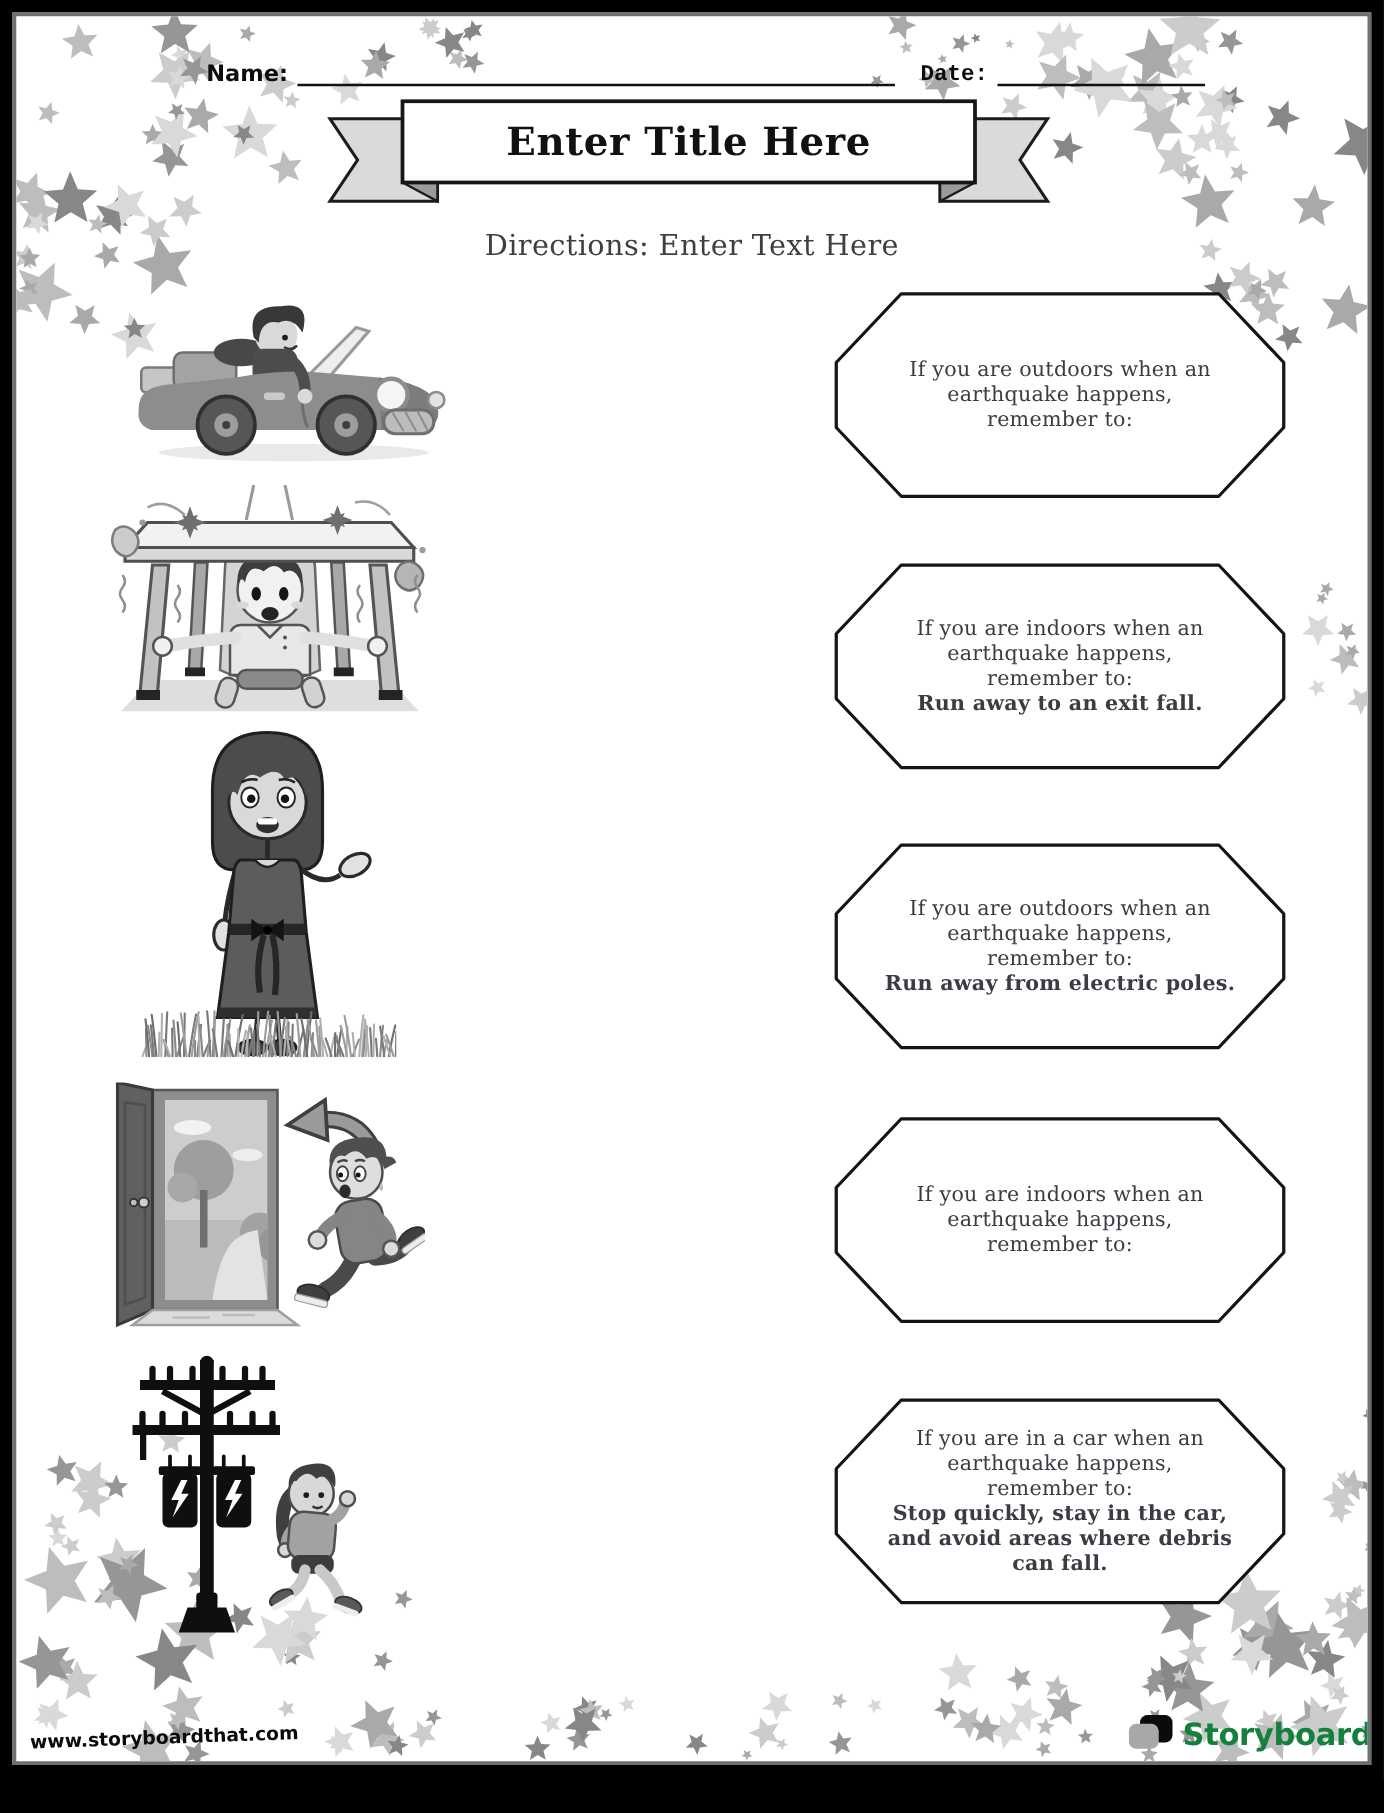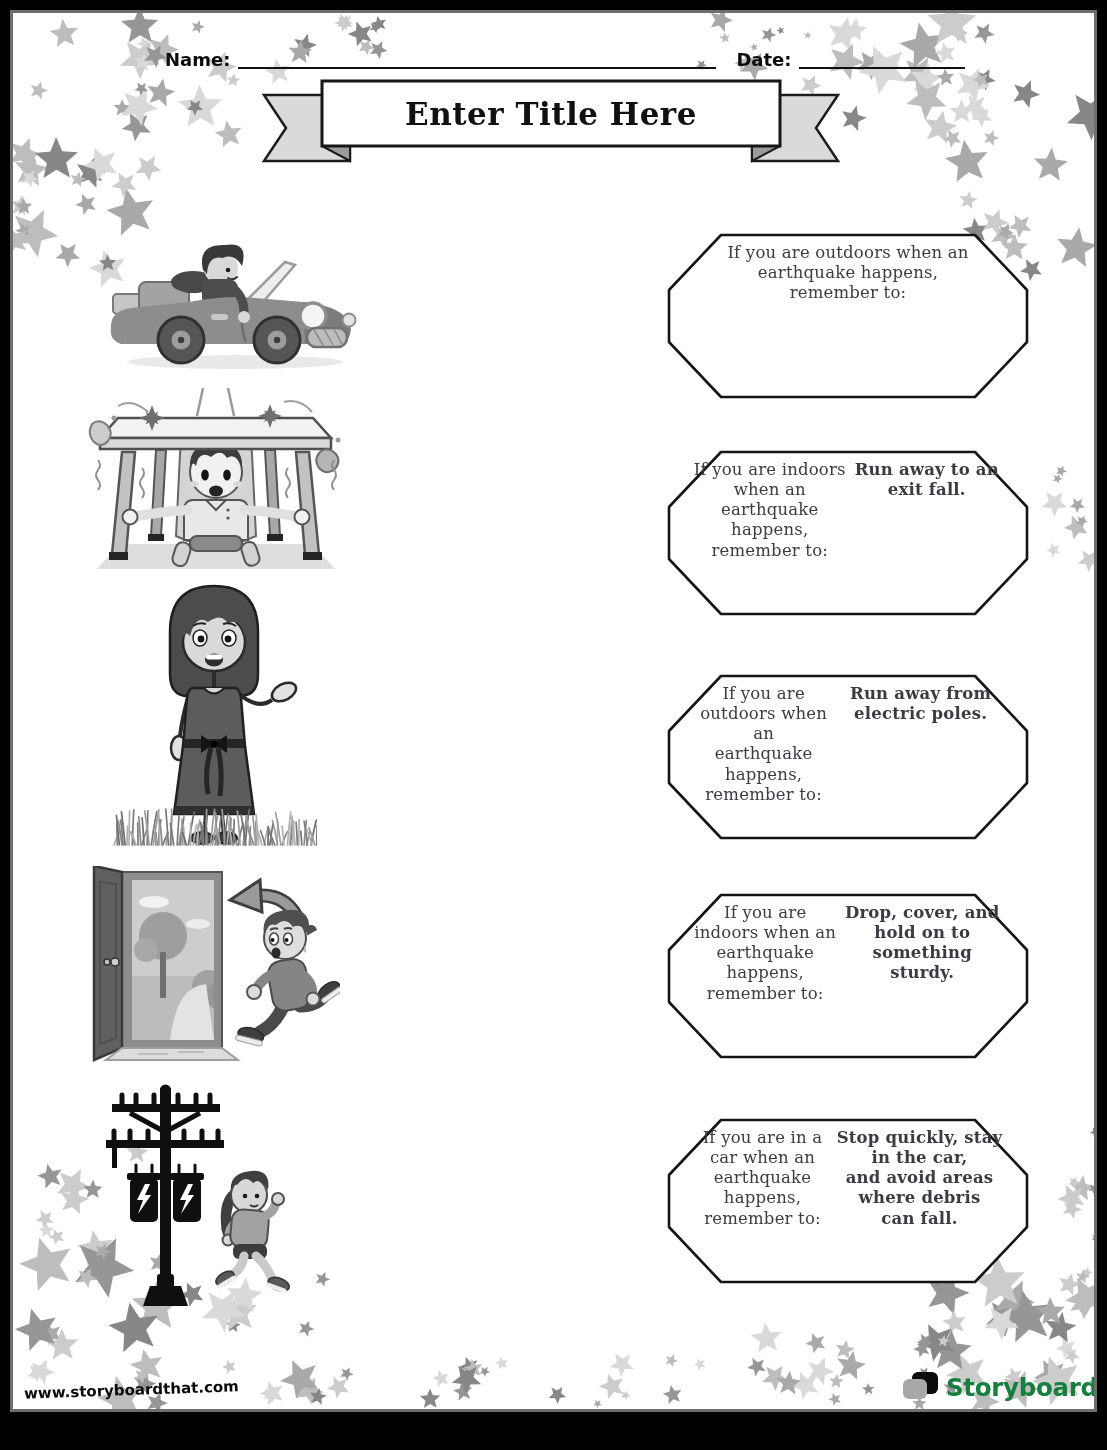--- a/index.html
+++ b/index.html
@@ -7,31 +7,31 @@
   .page{position:absolute;inset:0;background:#000;}
   .page-inner{position:absolute;left:10px;top:10px;right:10px;bottom:38px;background:#fff;border:3px solid #6f6f6f;overflow:hidden;}
   .canvas{position:absolute;left:-13px;top:-13px;width:1107px;height:1110px;}
   .stars{position:absolute;left:0;top:0;pointer-events:none;}
 
   .name-row{position:absolute;left:165px;top:46px;height:24px;display:flex;align-items:flex-end;
     font-family:"DejaVu Sans",sans-serif;font-weight:bold;font-size:18px;color:#0c0c0c;white-space:nowrap;}
   .field-line{display:inline-block;border-bottom:2.5px solid #111;height:20px;margin:0 0 1px 8px;}
   .line-name{width:478px;}
   .line-date{width:166px;}
-  .date-label{margin-left:20px;}
+  .date-label{margin-left:20px;font-family:Liberation Mono, monospace;}
 
   .banner-svg{position:absolute;left:258px;top:78px;}
   .banner-title{position:absolute;left:322px;top:81px;width:458px;height:65px;display:flex;align-items:center;justify-content:center;
     font-size:31px;font-weight:bold;letter-spacing:.5px;color:#111;border-radius:14px;}
   .directions{position:absolute;left:0;top:184px;width:1107px;text-align:center;font-size:23px;color:#3f3f3f;letter-spacing:.3px;}
 
   .illu{position:absolute;}
   .oct{position:absolute;left:667px;width:362px;height:166px;}
   .oct svg{position:absolute;inset:0;}
-  .oct-text{position:absolute;left:24px;right:24px;top:10px;bottom:10px;display:flex;justify-content:center;
+  .oct-text{position:absolute;left:24px;right:24px;top:10px;bottom:10px;display:flex;flex-direction:column;justify-content:center;
     text-align:center;font-size:16.5px;line-height:1.22;color:#3b3b43;letter-spacing:.2px;}
   .cond{white-space:pre-line;}
   .ans{white-space:pre-line;font-weight:bold;}
 
   .site-url{position:absolute;left:24px;top:1381px;font-family:"DejaVu Sans",sans-serif;font-weight:bold;font-size:15px;color:#0a0a0a;
     transform:rotate(-2deg);cursor:pointer;}
   .brand{position:absolute;left:903px;top:1372px;display:flex;align-items:center;gap:7px;cursor:pointer;white-space:nowrap;}
   .brand-text{font-family:"DejaVu Sans",sans-serif;font-weight:bold;font-size:24.5px;letter-spacing:-.3px;color:#15803d;}
 </style>
 </head>
@@ -270,20 +270,21 @@
         <polygon points="6,17 92,17 92,83 6,83 28,50" fill="#dadada" stroke="#1c1c1c" stroke-width="2.5"></polygon>
         <polygon points="580,17 494,17 494,83 580,83 558,50" fill="#dadada" stroke="#1c1c1c" stroke-width="2.5"></polygon>
         <polygon points="64,68 92,68 92,83" fill="#9b9b9b" stroke="#1c1c1c" stroke-width="2"></polygon>
         <polygon points="522,68 494,68 494,83" fill="#9b9b9b" stroke="#1c1c1c" stroke-width="2"></polygon>
         <rect x="64" y="3" width="458" height="65" fill="#ffffff" stroke="#161616" stroke-width="3"></rect>
       </svg>
       <div class="banner-title">
         <span>Enter Title Here</span>
       </div>
 
+      <div class="directions">Directions: Enter Text Here</div>
 
       <div class="illu" style="left:95px;top:232px;" aria-label="Boy driving a convertible car">
         <svg width="270" height="140" viewBox="0 0 270 140">
           <ellipse cx="140" cy="130" rx="108" ry="7" fill="#e9e9e9"></ellipse>
           <rect x="18" y="62" width="32" height="20" rx="4" fill="#c6c6c6" stroke="#7a7a7a" stroke-width="2"></rect>
           <rect x="44" y="50" width="50" height="30" rx="7" fill="#a3a3a3" stroke="#6f6f6f" stroke-width="2"></rect>
           <ellipse cx="98" cy="50" rx="22" ry="11" fill="#484848"></ellipse>
           <polygon points="152,68 190,30 200,33 168,70" fill="#eeeeee" stroke="#9a9a9a" stroke-width="2.5"></polygon>
           <circle cx="126" cy="36" r="17" fill="#d9d9d9"></circle>
           <path d="M108,38 Q102,12 130,13 Q154,9 147,34 Q139,21 128,26 Q113,23 112,42 Z" fill="#383838"></path>
@@ -634,22 +635,20 @@
       </div>
 
       <div class="oct" style="top:893px;">
         <svg viewBox="0 0 362 166" width="362" height="166">
           <polygon points="54,2 308,2 360,57 360,109 308,164 54,164 2,109 2,57" fill="#fff" stroke="#141414" stroke-width="2.6" stroke-linejoin="round"></polygon>
         </svg>
         <div class="oct-text">
           <div class="cond">If you are indoors when an
 earthquake happens,
 remember to:</div>
-          <div class="ans">Drop, cover, and hold on to
-something sturdy.</div>
         </div>
       </div>
 
       <div class="oct" style="top:1118px;">
         <svg viewBox="0 0 362 166" width="362" height="166">
           <polygon points="54,2 308,2 360,57 360,109 308,164 54,164 2,109 2,57" fill="#fff" stroke="#141414" stroke-width="2.6" stroke-linejoin="round"></polygon>
         </svg>
         <div class="oct-text">
           <div class="cond">If you are in a car when an
 earthquake happens,

